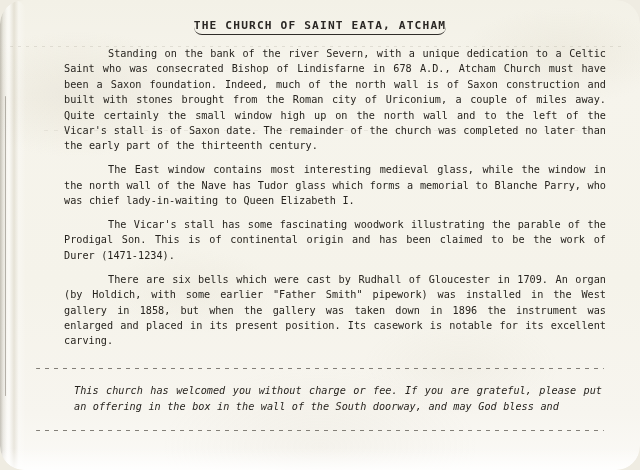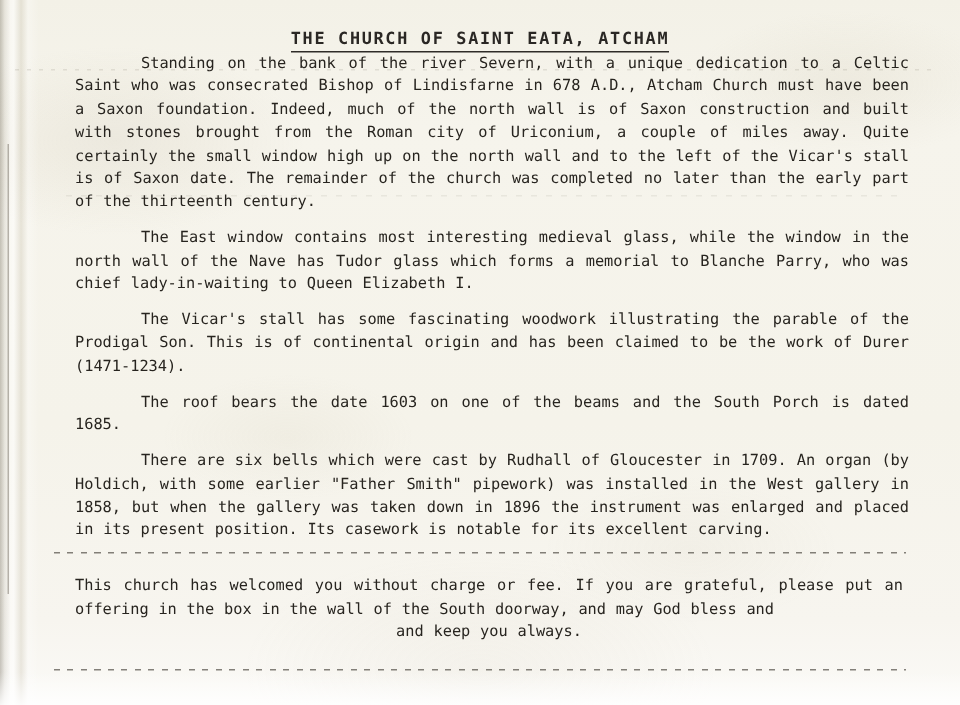--- a/index.html
+++ b/index.html
@@ -1,16 +1,16 @@
 <!DOCTYPE html>
 <html><head>
 <meta charset="utf-8">
 <title>The Church of Saint Eata, Atcham</title>
 <style>
-  * { box-sizing: border-box; margin: 0; padding: 0; }
+  * { box-sizing: border-box; margin: 0; padding: 0; border-radius: 24px; }
 
   html, body {
     width: 640px;
     height: 470px;
     overflow: hidden;
   }
 
   body {
     background: #efece2;
     font-family: "DejaVu Sans Mono", "Liberation Mono", monospace;
@@ -114,21 +114,22 @@
     font-size: 11.2px;
     font-weight: bold;
     letter-spacing: 1.15px;
     color: #2a2724;
     border-bottom: 1.6px solid #2f2c28;
     padding-bottom: 2px;
     white-space: nowrap;
   }
 
   .body {
-    padding: 0 34px 0 50px;
+    margin-top: 11px;
+    padding: 0 34px 0 64px;
   }
 
   p.para {
     font-family: "DejaVu Sans Mono", "Liberation Mono", monospace;
     font-size: 10.2px;
     line-height: 15.4px;
     color: #27241f;
     text-align: justify;
     text-justify: inter-word;
     text-indent: 44px;
@@ -174,21 +175,22 @@
 
   .divider {
     height: 1px;
     margin: 0 36px;
     background-image: repeating-linear-gradient(to right,
       rgba(70,66,58,.66) 0px, rgba(70,66,58,.66) 4px,
       rgba(70,66,58,0) 4px, rgba(70,66,58,0) 9px);
   }
 
   .closing-text {
-    padding: 14px 38px 9px 50px;
+    padding: 14px 38px 9px 74px;
+    font-style: italic;
   }
   .closing-text p {
     font-family: "DejaVu Sans Mono", "Liberation Mono", monospace;
     font-size: 10.2px;
     line-height: 15.6px;
     color: #27241f;
     text-align: justify;
     text-justify: inter-word;
     margin: 0;
     word-spacing: 0.4px;
@@ -217,30 +219,28 @@
   <div class="content">
 
     <div class="title-wrap">
       <h1 class="title">THE CHURCH OF SAINT EATA, ATCHAM</h1>
     </div>
 
     <div class="body">
       <p class="para">Standing on the bank of the river Severn, with a unique dedication to a Celtic Saint who was consecrated Bishop of Lindisfarne in 678 A.D., Atcham Church must have been a Saxon foundation.  Indeed, much of the north wall is of Saxon construction and built with stones brought from the Roman city of Uriconium, a couple of miles away.  Quite certainly the small window high up on the north wall and to the left of the Vicar's stall is of Saxon date.  The remainder of the church was completed no later than the early part of the thirteenth century.</p>
       <p class="para">The East window contains most interesting medieval glass, while the window in the north wall of the Nave has Tudor glass which forms a memorial to Blanche Parry, who was chief lady-in-waiting to Queen Elizabeth I.</p>
       <p class="para">The Vicar's stall has some fascinating woodwork illustrating the parable of the Prodigal Son.  This is of continental origin and has been claimed to be the work of Durer (1471-1234).</p>
-      <p class="para">The roof bears the date 1603 on one of the beams and the South Porch is dated 1685.</p>
       <p class="para">There are six bells which were cast by Rudhall of Gloucester in 1709. An organ (by Holdich, with some earlier "Father Smith" pipework) was installed in the West gallery in 1858, but when the gallery was taken down in 1896 the instrument was enlarged and placed in its present position.  Its casework is notable for its excellent carving.</p>
     </div>
 
   </div>
 
   <div class="closing">
     <div class="divider"></div>
     <div class="closing-text">
       <p>This church has welcomed you without charge or fee.  If you are grateful, please put an offering in the box in the wall of the South doorway, and may God bless and</p>
-      <p class="closing-last">and keep you always.</p>
     </div>
     <div class="divider divider-bottom"></div>
   </div>
 
   <div class="edge-bottom"></div>
 
 </div>
 
 </body></html>

